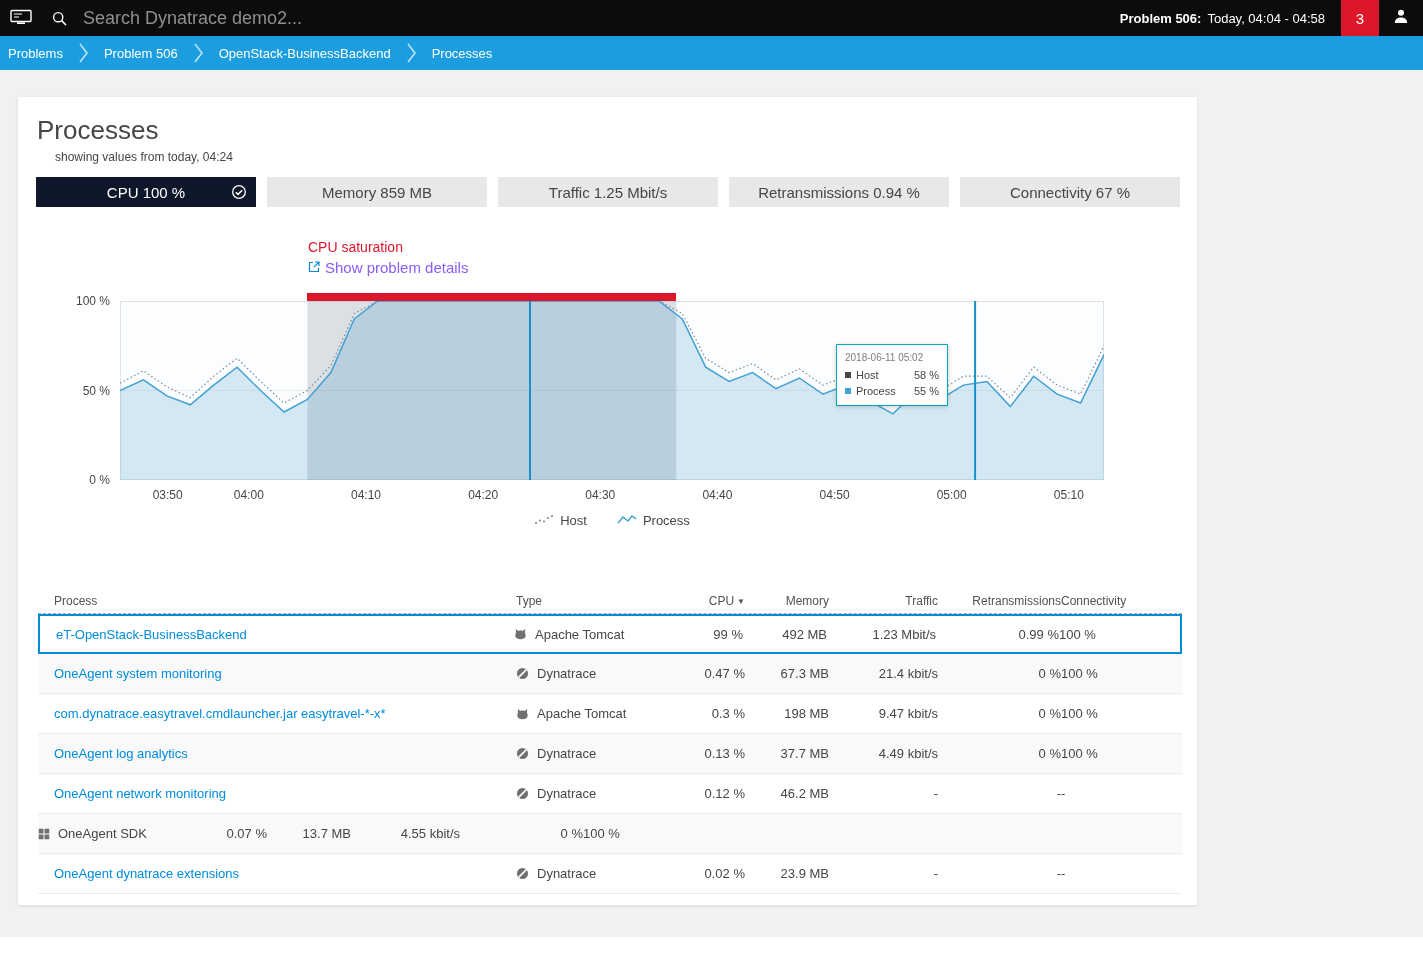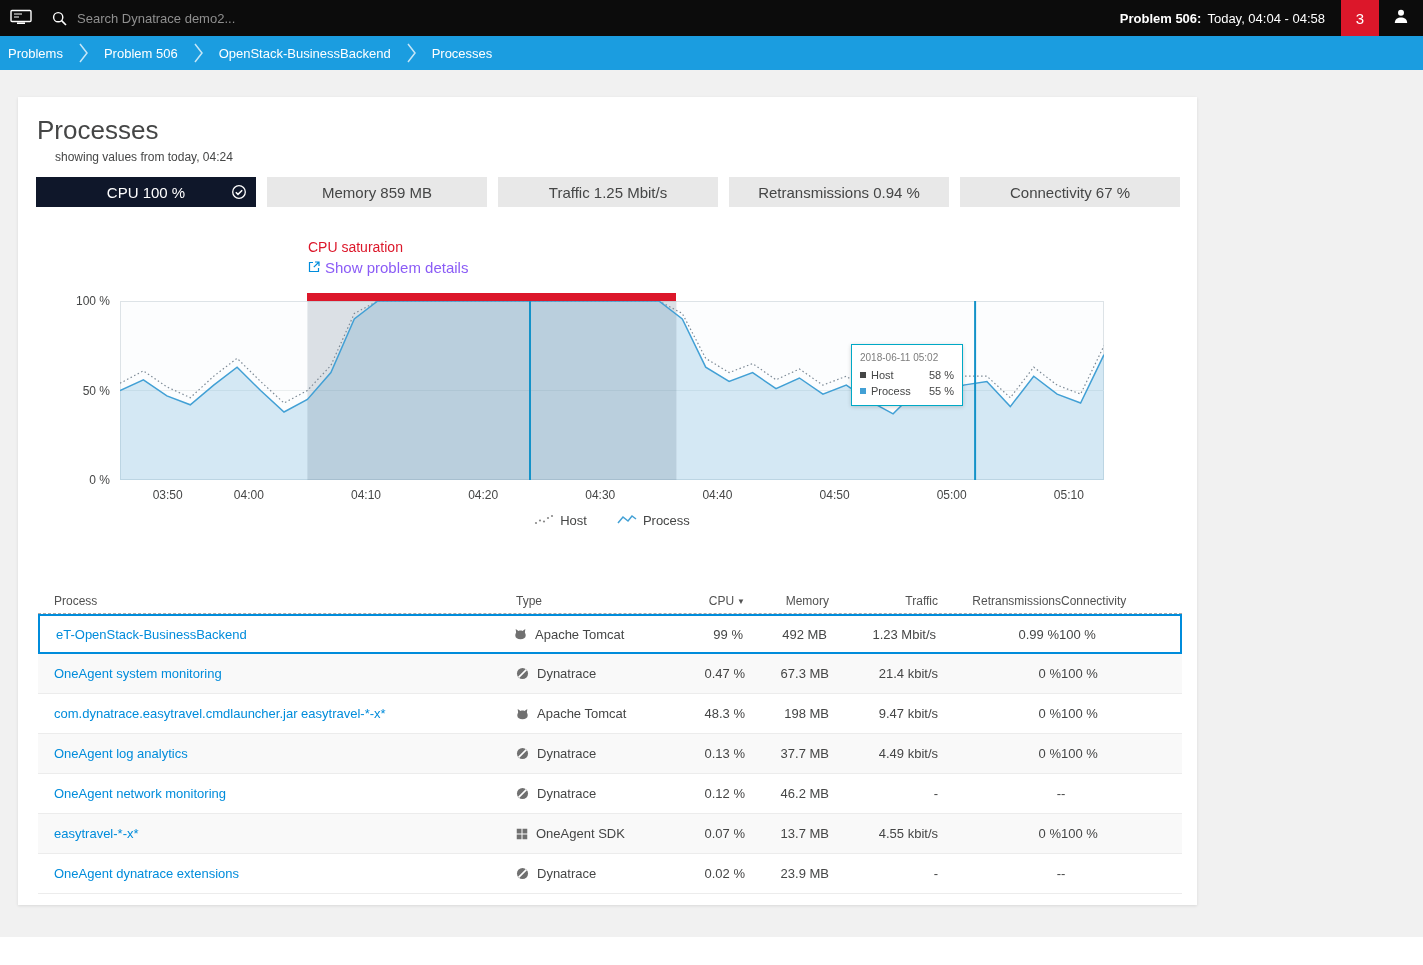--- a/index.html
+++ b/index.html
@@ -2,21 +2,21 @@
 <html><head>
 <meta charset="utf-8">
 <style>
   * { box-sizing: border-box; margin: 0; padding: 0; }
   html,body { width:1423px; height:965px; overflow:hidden; }
   body { font-family:"Liberation Sans","DejaVu Sans",sans-serif; background:#ffffff; color:#454646; }
 
   
   .topbar { height:36px; background:#0c0c0c; display:flex; align-items:center; color:#fff; }
   .tb-icon { display:flex; align-items:center; justify-content:center; height:36px; padding:0 10px; cursor:pointer; background:none; border:none; }
-  .search-input { background:transparent; border:none; outline:none; color:#cfcfcf; font-size:13px; width:320px; margin-left:0; font-family:"Liberation Sans",sans-serif; }
+  .search-input { background:transparent; border:none; outline:none; color:#cfcfcf; font-size:18px; width:320px; margin-left:6px; font-family:"Liberation Sans",sans-serif; }
   .search-input::placeholder { color:#8f8f8f; }
   .topbar-right { margin-left:auto; display:flex; align-items:center; height:36px; }
   .problem-label { font-weight:bold; font-size:13px; margin-right:6px; }
   .problem-time { font-size:13px; margin-right:16px; }
   .badge { width:38px; height:36px; background:#dc172a; color:#fff; display:flex; align-items:center; justify-content:center; font-size:15px; cursor:pointer; }
   .user-btn { width:44px; height:36px; display:flex; align-items:center; justify-content:center; cursor:pointer; }
 
   
   .breadcrumb { height:34px; background:#1b9de0; display:flex; align-items:center; padding-left:8px; }
   .crumb { color:#fff; font-size:13px; padding:0 16px; cursor:pointer; white-space:nowrap; }
@@ -40,21 +40,21 @@
   .anno-title { position:absolute; left:290px; top:2px; color:#dc172a; font-size:14px; }
   .anno-link { position:absolute; left:290px; top:22px; color:#8b5cf6; font-size:15px; display:flex; align-items:center; gap:5px; cursor:pointer; }
   .red-bar { position:absolute; top:56px; height:9px; background:#dc172a; }
   .plot { position:absolute; left:102px; top:64px; width:984px; height:179px; }
   .plot svg { display:block; position:absolute; left:0; top:0; }
   .ylabel { position:absolute; left:0; width:92px; text-align:right; font-size:12px; color:#454646; }
   .xlabel { position:absolute; top:251px; transform:translateX(-50%); font-size:12px; color:#454646; }
   .legend { position:absolute; left:102px; top:276px; width:984px; display:flex; justify-content:center; gap:30px; font-size:13px; color:#454646; }
   .legend-item { display:flex; align-items:center; gap:6px; cursor:pointer; }
 
-  .chart-tooltip { position:absolute; left:731px; top:43px; width:112px; background:#fff; border:1px solid #00a9c6; padding:7px 8px 8px 8px; font-size:11px; color:#454646; box-shadow:0 1px 4px rgba(0,0,0,0.18); z-index:5; }
+  .chart-tooltip { position:absolute; left:716px; top:43px; width:112px; background:#fff; border:1px solid #00a9c6; padding:7px 8px 8px 8px; font-size:11px; color:#454646; box-shadow:0 1px 4px rgba(0,0,0,0.18); z-index:5; }
   .tooltip-time { color:#7d7d7d; font-size:10px; margin-bottom:6px; white-space:nowrap; }
   .tooltip-row { display:flex; align-items:center; gap:5px; margin-top:4px; }
   .marker-square { width:6px; height:6px; flex:0 0 6px; }
   .tooltip-val { margin-left:auto; }
 
   
   .table { margin:54px 15px 0 20px; width:1144px; }
   .thead { display:flex; align-items:flex-end; padding-bottom:5px; border-bottom:1px dashed #aaaaaa; font-size:12px; color:#525252; }
   .trow { display:flex; align-items:center; height:40px; border-bottom:1px solid #ececec; font-size:13px; background:#fff; cursor:pointer; }
   #rows .trow:nth-child(even) { background:#f9f9f9; }
@@ -268,21 +268,21 @@
             <div class="c-conn">100 %</div>
           </div>
           <div class="trow">
             <div class="c-process"><a>com.dynatrace.easytravel.cmdlauncher.jar easytravel-*-x*</a></div>
             <div class="c-type">
               <span class="ticon"><svg width="13" height="12" viewBox="0 0 16 15" fill="#707070">
                   <path d="M2.5 6 L2 1.2 L5.5 3.6 C6.3 3.3 7.1 3.2 8 3.2 C8.9 3.2 9.7 3.3 10.5 3.6 L14 1.2 L13.5 6 C14.2 7.1 14.5 8.3 14.5 9.4 C14.5 12.5 11.6 14.2 8 14.2 C4.4 14.2 1.5 12.5 1.5 9.4 C1.5 8.3 1.8 7.1 2.5 6 Z"></path>
                 </svg></span>
               <span>Apache Tomcat</span>
             </div>
-            <div class="c-cpu">48.3 %</div>
+            <div class="c-cpu">0.3 %</div>
             <div class="c-mem">198 MB</div>
             <div class="c-traffic">9.47 kbit/s</div>
             <div class="c-retrans">0 %</div>
             <div class="c-conn">100 %</div>
           </div>
           <div class="trow">
             <div class="c-process"><a>OneAgent log analytics</a></div>
             <div class="c-type">
               <span class="ticon"><svg width="13" height="13" viewBox="0 0 16 16">
                   <circle cx="8" cy="8" r="6.8" fill="#707070"></circle>
@@ -305,21 +305,20 @@
                 </svg></span>
               <span>Dynatrace</span>
             </div>
             <div class="c-cpu">0.12 %</div>
             <div class="c-mem">46.2 MB</div>
             <div class="c-traffic">-</div>
             <div class="c-retrans">-</div>
             <div class="c-conn">-</div>
           </div>
           <div class="trow">
-            <div class="c-process"><a>easytravel-*-x*</a></div>
             <div class="c-type">
               <span class="ticon"><svg width="12" height="12" viewBox="0 0 16 16" fill="#707070">
                   <rect x="1" y="1" width="6.3" height="6.3"></rect>
                   <rect x="8.7" y="1" width="6.3" height="6.3"></rect>
                   <rect x="1" y="8.7" width="6.3" height="6.3"></rect>
                   <rect x="8.7" y="8.7" width="6.3" height="6.3"></rect>
                 </svg></span>
               <span>OneAgent SDK</span>
             </div>
             <div class="c-cpu">0.07 %</div>

